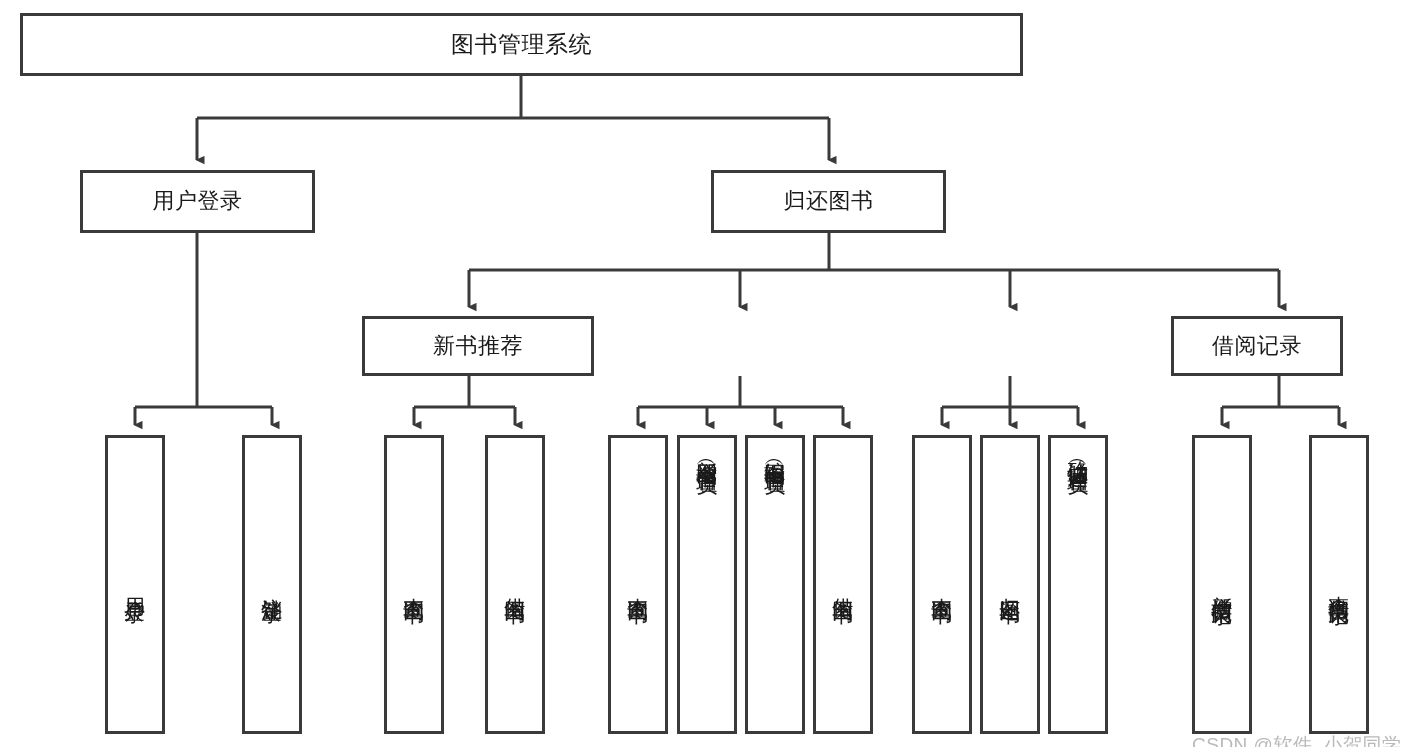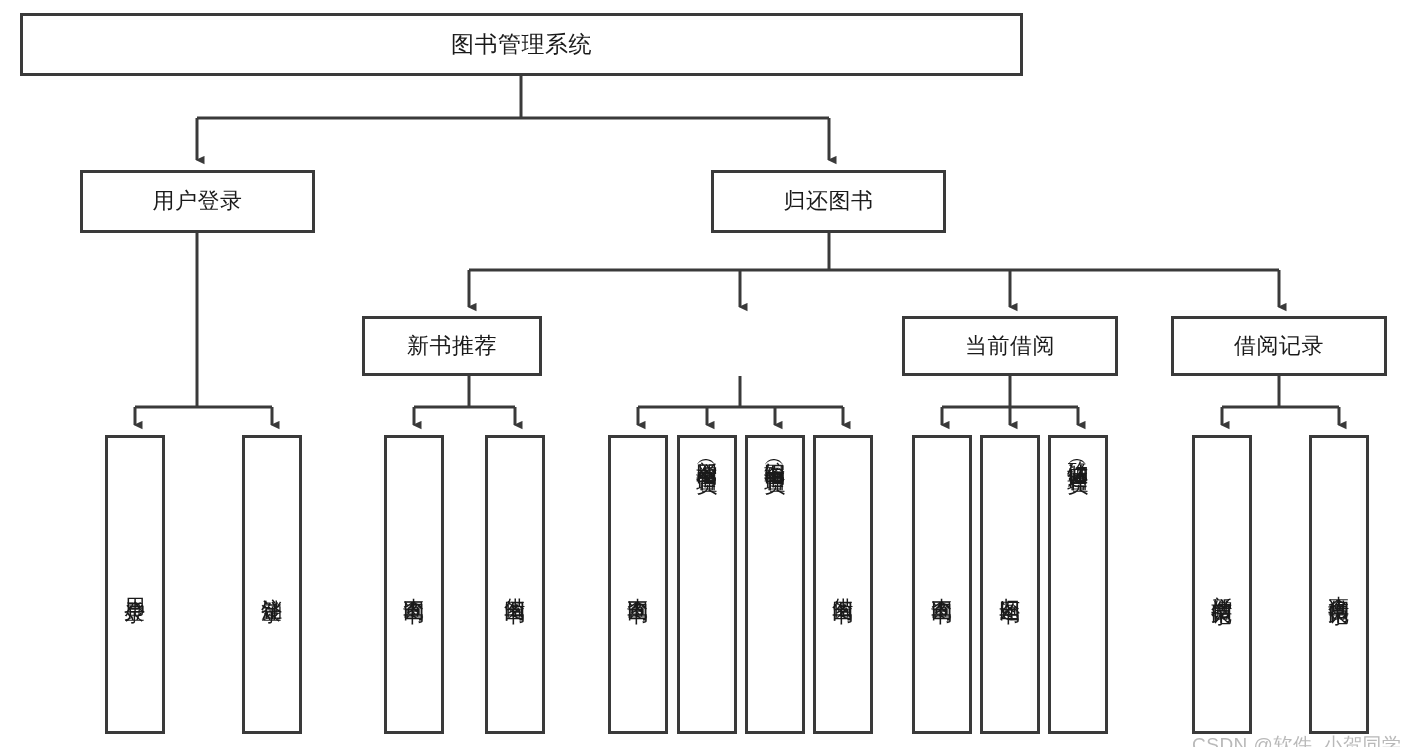--- a/index.html
+++ b/index.html
@@ -135,27 +135,24 @@
     <span class="label">图书管理系统</span>
   </div>
 
   <div class="node h" style="left:80px; top:170px; width:235px; height:63px;">
     <span class="label">用户登录</span>
   </div>
   <div class="node h" style="left:711px; top:170px; width:235px; height:63px;">
     <span class="label">归还图书</span>
   </div>
 
-  <div class="node h" style="left:362px; top:316px; width:180px; height:60px;">
+  <div class="node h" style="left:362px; top:316px; width:232px; height:60px;">
     <span class="label">新书推荐</span>
   </div>
-  <div class="node h" style="left:902px; top:316px; width:216px; height:60px;">
-    <span class="label">当前借阅</span>
-  </div>
-  <div class="node h" style="left:1171px; top:316px; width:216px; height:60px;">
+  <div class="node h" style="left:1171px; top:316px; width:172px; height:60px;">
     <span class="label">借阅记录</span>
   </div>
 
   <div class="node v centered" style="left:105px; top:435px; width:60px; height:299px;">
     <span class="label">用户登录</span>
   </div>
   <div class="node v centered" style="left:242px; top:435px; width:60px; height:299px;">
     <span class="label">注销登录</span>
   </div>
 

